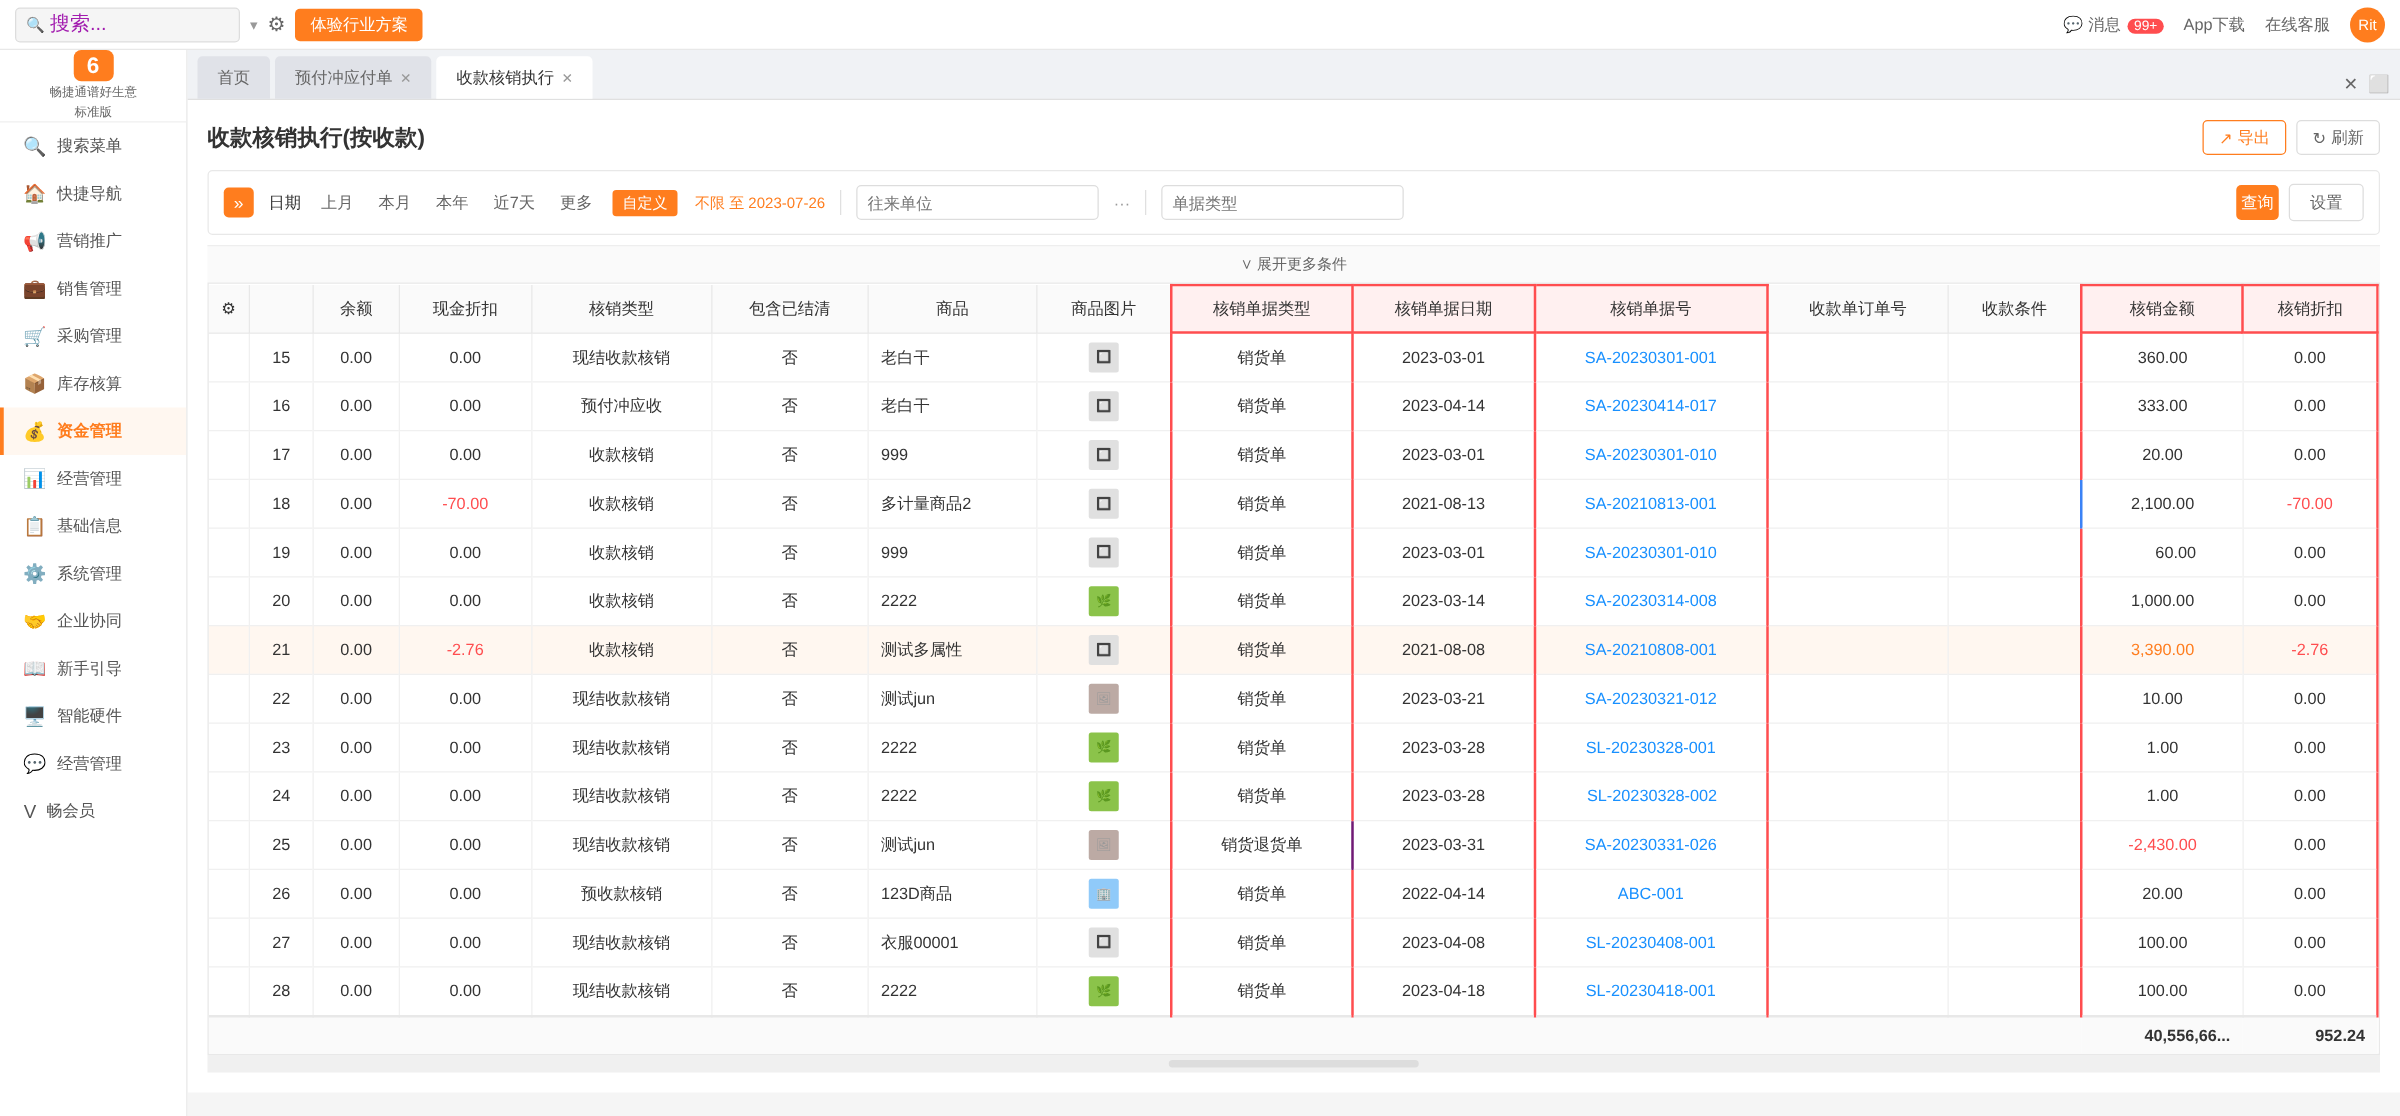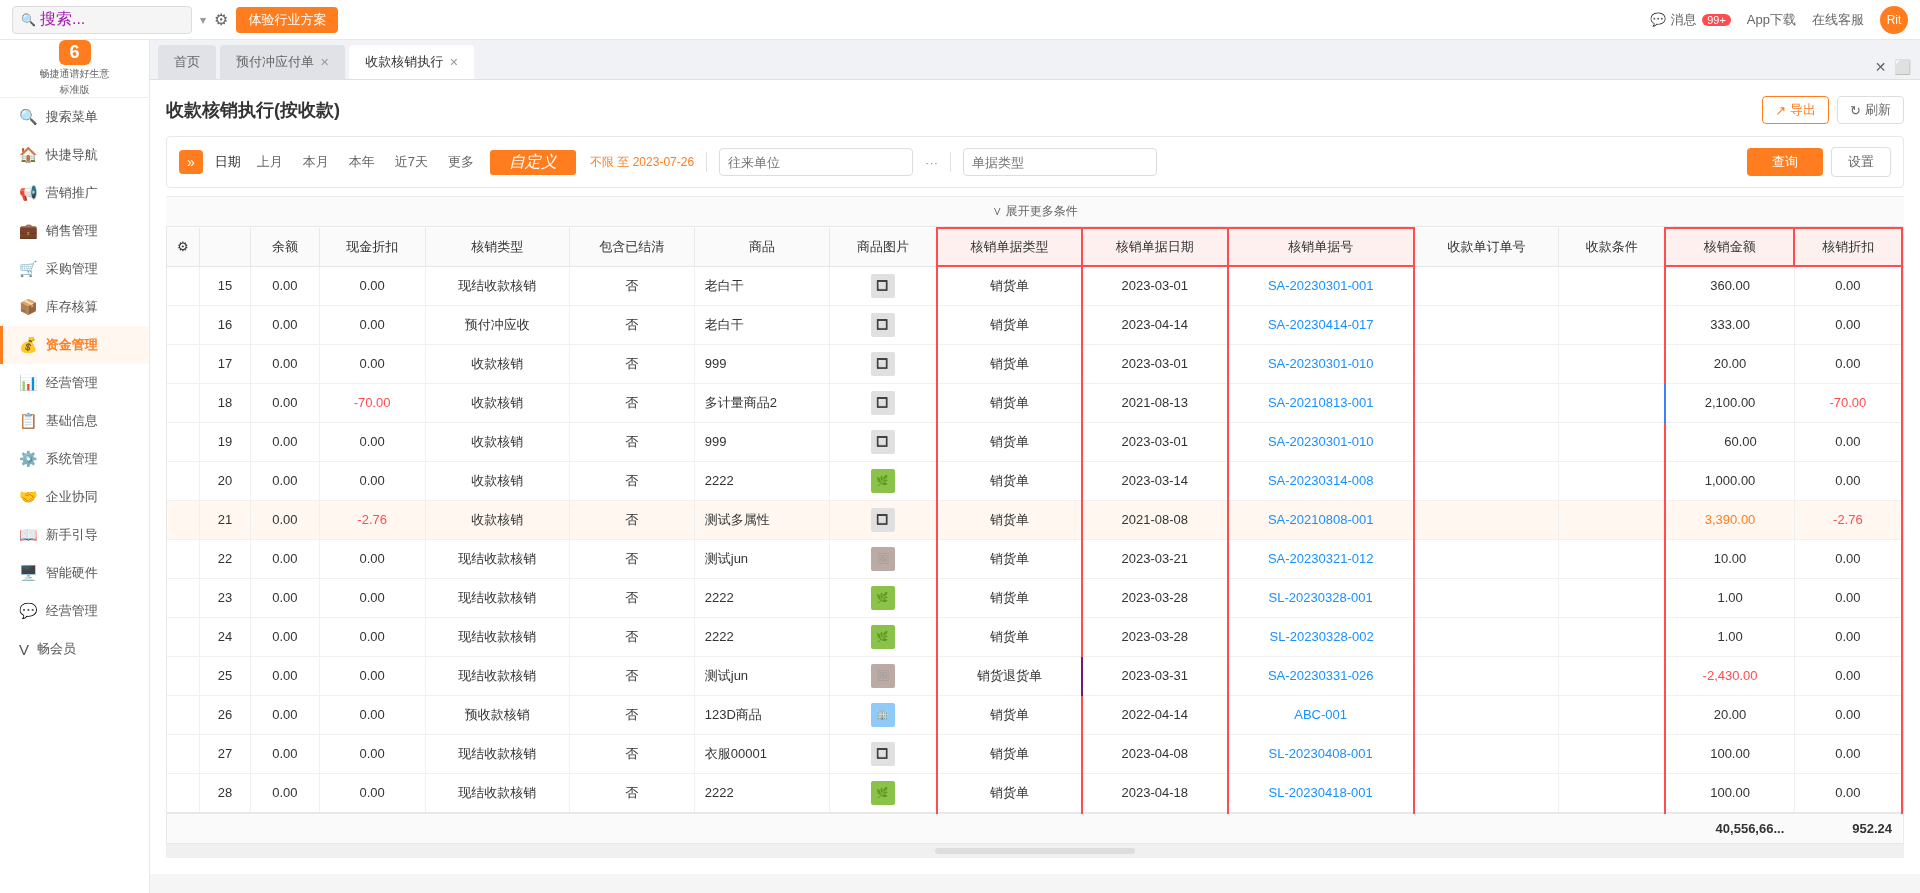--- a/index.html
+++ b/index.html
@@ -206,24 +206,23 @@
       color: #666;
       cursor: pointer;
       font-size: 13px;
       padding: 2px 4px;
     }
     .filter-custom {
       background: #ff7d1e;
       color: #fff;
       border: none;
       border-radius: 3px;
-      padding: 2px 19px;
-      font-size: 16px;
-      cursor: pointer;
-      font-style: italic;
+      padding: 2px 8px;
+      font-size: 12px;
+      cursor: pointer;
     }
     .filter-date-range { font-size: 12px; color: #ff7d1e; }
     .filter-input {
       border: 1px solid #ddd;
       border-radius: 4px;
       height: 28px;
       padding: 0 8px;
       font-size: 13px;
       min-width: 160px;
     }
@@ -233,21 +232,21 @@
       height: 28px;
       padding: 0 8px;
       font-size: 13px;
       min-width: 160px;
     }
     .btn-query {
       background: #ff7d1e;
       color: #fff;
       border: none;
       border-radius: 4px;
-      padding: 5px 25px;
+      padding: 5px 4px;
       font-size: 13px;
       cursor: pointer;
     }
     .btn-settings {
       border: 1px solid #ddd;
       background: #fff;
       color: #666;
       border-radius: 4px;
       padding: 5px 16px;
       font-size: 13px;

